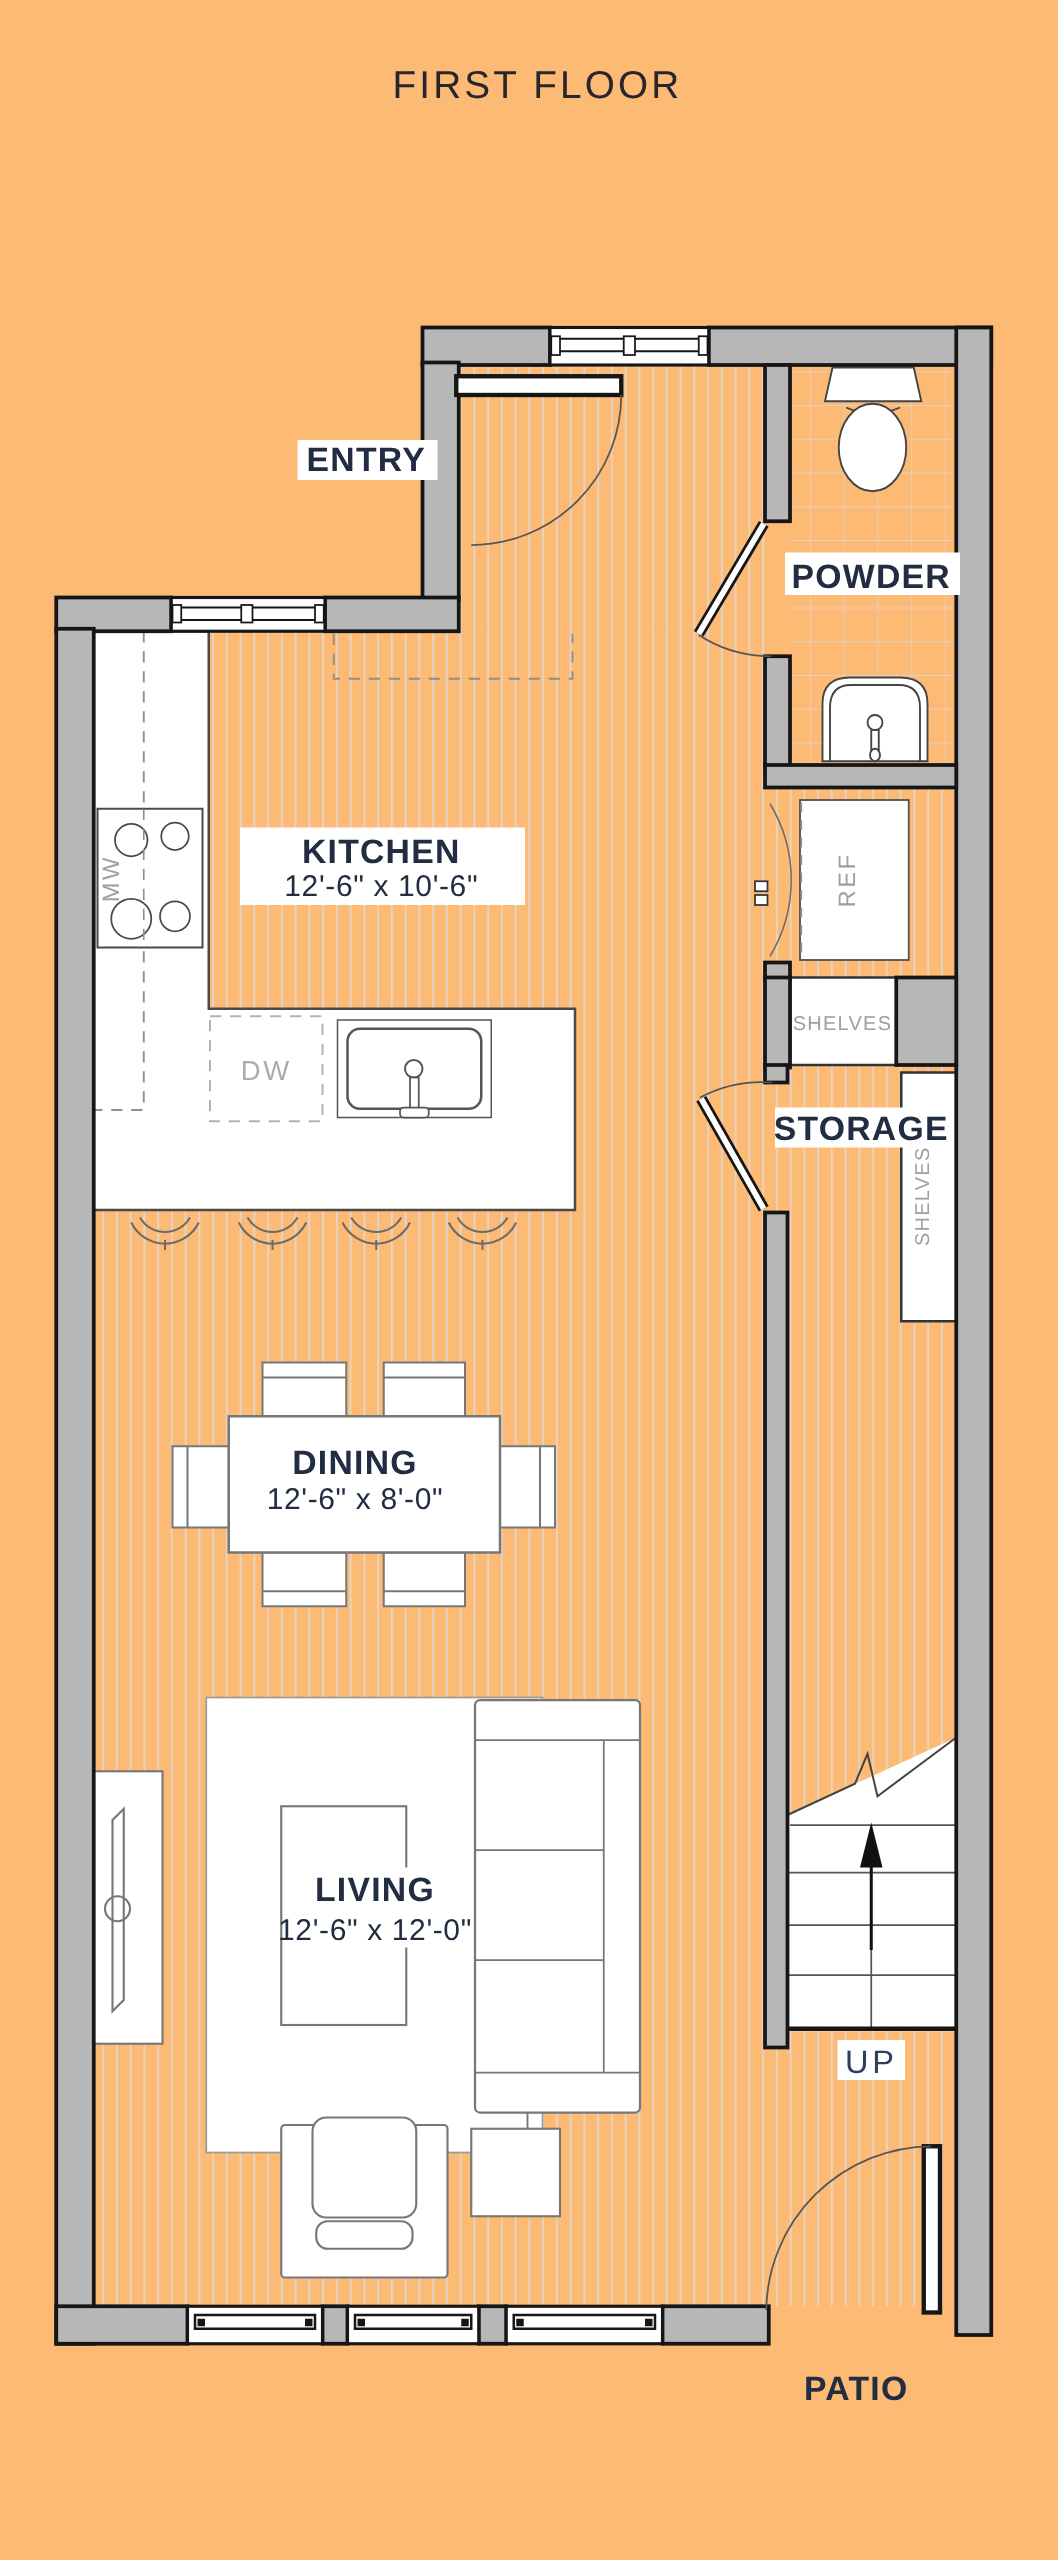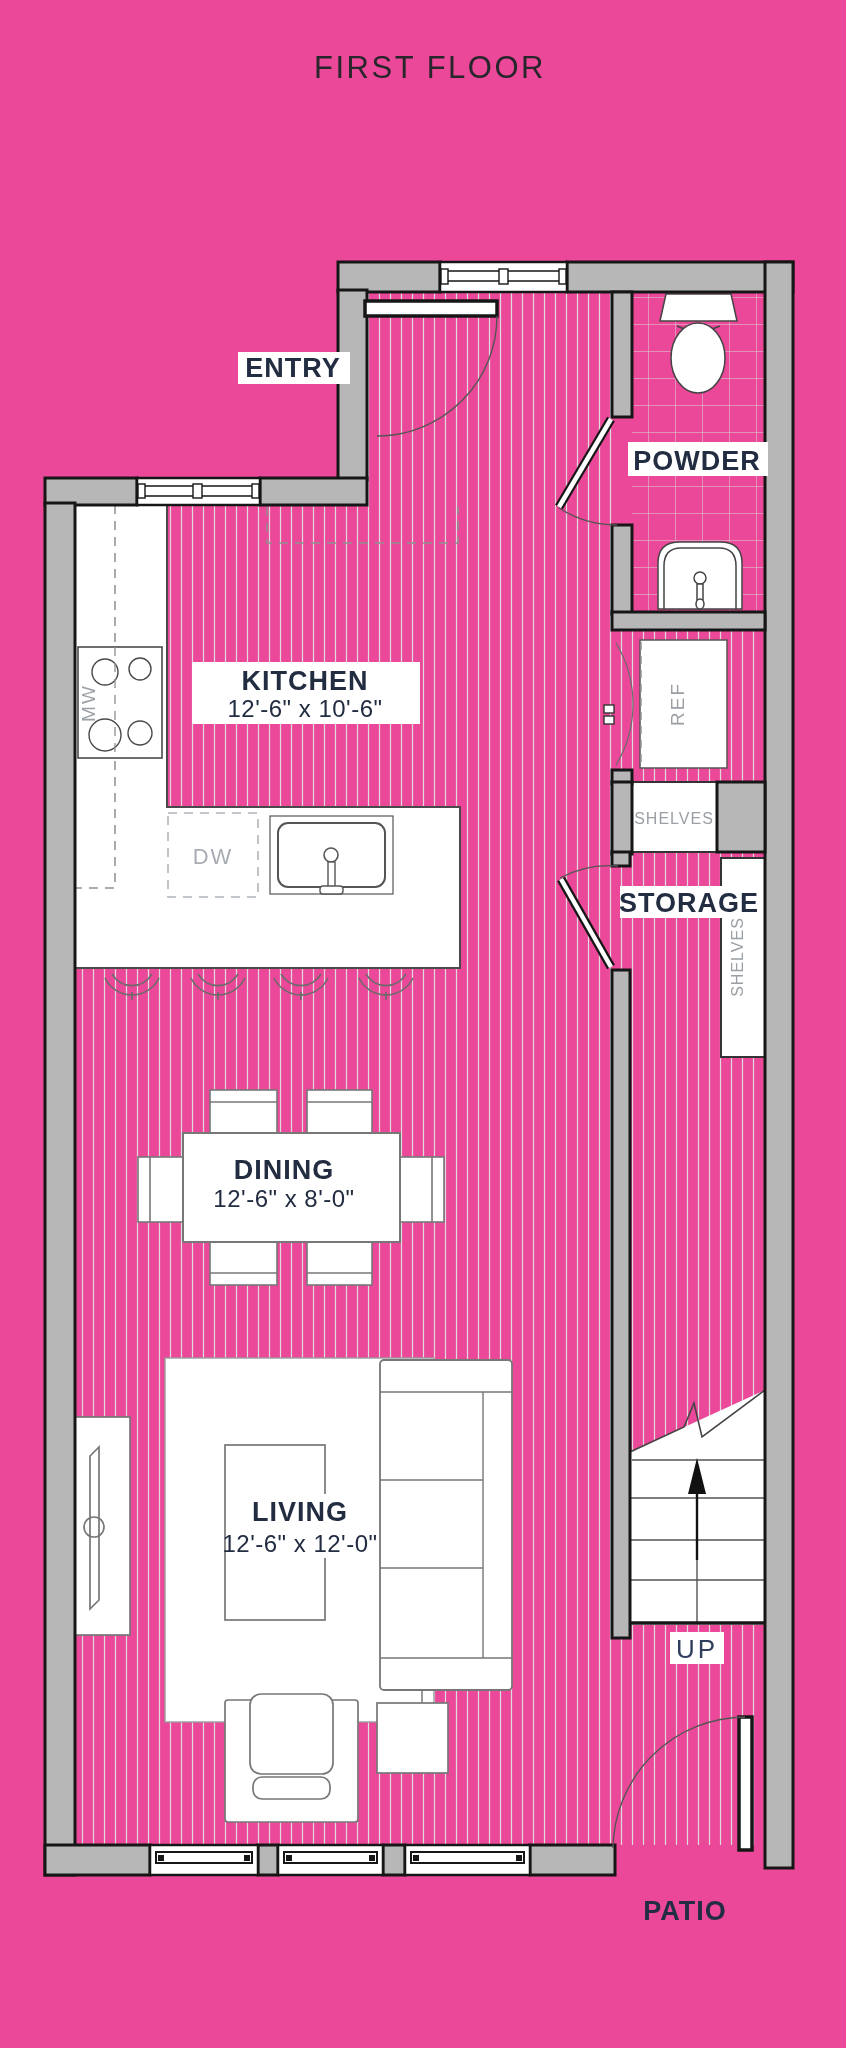--- a/index.html
+++ b/index.html
@@ -1,16 +1,16 @@
 <!DOCTYPE html>
 <html><head>
 <meta charset="utf-8">
 <style>
   html,body{margin:0;padding:0;background:#ffffff;}
-  .stage{position:relative;width:846px;height:2048px;background:#ec4899;overflow:hidden;
+  .stage{position:relative;width:846px;height:2048px;background:#fdba74;overflow:hidden;
          font-family:"Liberation Sans", sans-serif;}
   svg{position:absolute;left:0;top:0;}
   text{font-family:"Liberation Sans", sans-serif;}
   .room-label{font-weight:bold;font-size:27px;letter-spacing:1px;}
   .dim-label{font-weight:normal;font-size:24px;letter-spacing:0.5px;}
   .muted-label{font-weight:normal;font-size:19px;letter-spacing:2px;}
 </style>
 </head>
 <body>
 

